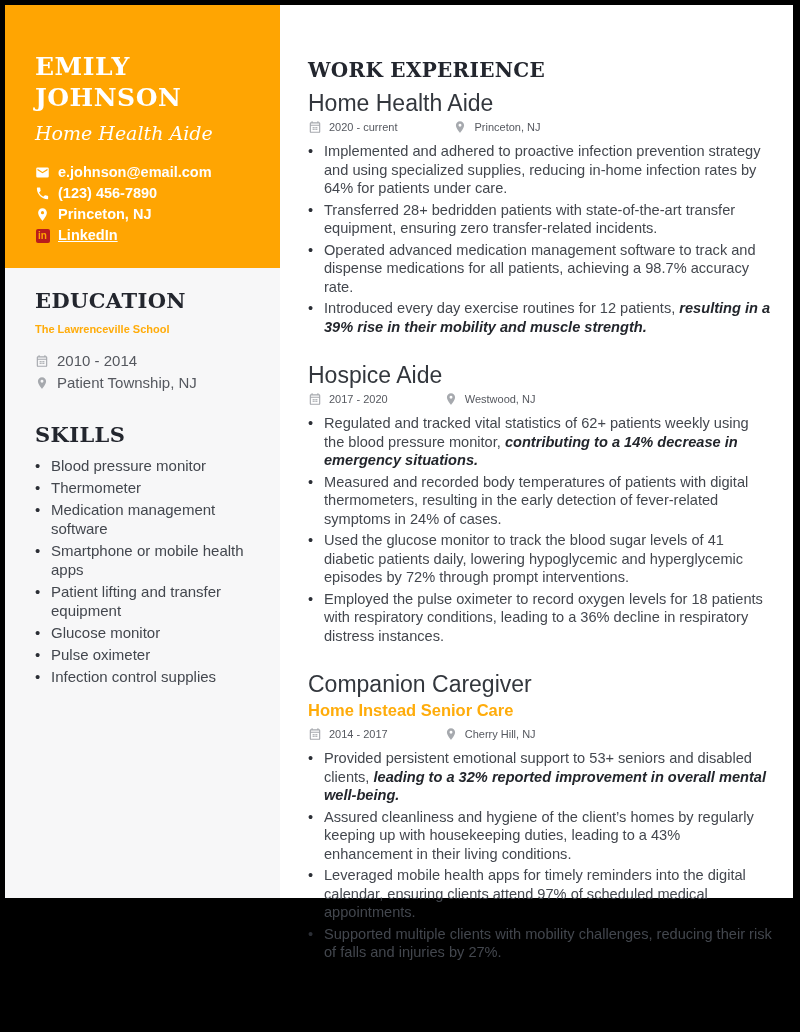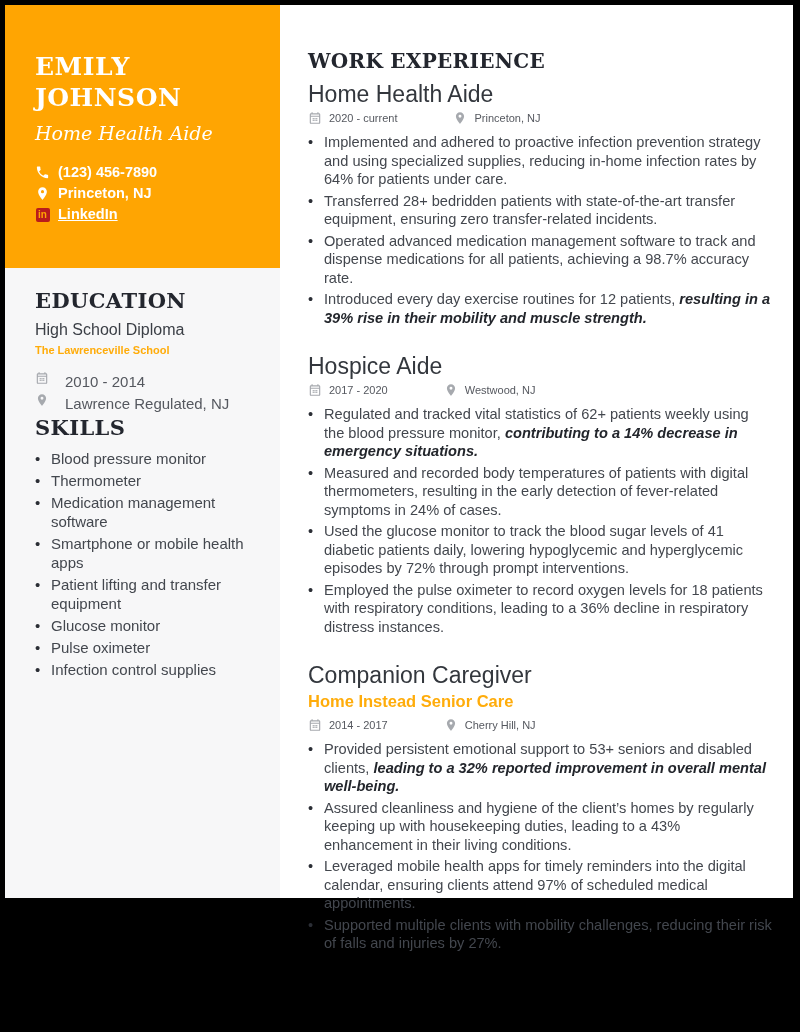--- a/index.html
+++ b/index.html
@@ -19,30 +19,30 @@
   .contact{list-style:none;margin-top:20px;}
   .contact li{display:flex;align-items:center;gap:8px;font-size:14.5px;font-weight:700;line-height:15px;margin-bottom:6px;}
   .contact .ic{width:15px;height:15px;flex:0 0 15px;display:flex;align-items:center;justify-content:center;color:#fff;}
   .contact .ic svg{width:15px;height:15px;display:block;}
   .li-badge{background:#b91c1c;color:var(--accent-block);width:14px;height:14px;border-radius:2px;font-size:10px;font-weight:700;display:flex;align-items:center;justify-content:center;line-height:1;}
   .u{text-decoration:underline;cursor:pointer;}
   .side-body{padding:20px 14px 0 30px;}
   .side-section h2{font-family:"DejaVu Serif","Liberation Serif",serif;font-weight:700;font-size:21px;line-height:26px;letter-spacing:.4px;color:var(--heading);margin-bottom:5px;}
   .degree{font-size:16px;line-height:21px;color:#3a3e45;}
   .school{font-size:11px;line-height:21px;font-weight:700;color:var(--accent-text);margin-bottom:10px;}
-  .side-meta{display:flex;gap:16px;font-size:15px;line-height:22px;color:var(--muted);}
+  .side-meta{display:flex;align-items:center;gap:8px;font-size:15px;line-height:22px;color:var(--muted);}
   .side-meta .ic,.meta .ic{width:14px;height:14px;flex:0 0 14px;color:var(--icon-gray);}
   .side-meta .ic svg,.meta .ic svg{width:14px;height:14px;display:block;}
-  .skills-sec{}
+  .skills-sec{margin-top:28px;}
   .skills-list{list-style:none;margin-top:8px;}
   .skills-list li{display:flex;font-size:15px;line-height:19px;color:var(--body);margin-bottom:3px;}
   .dot{width:16px;flex:0 0 16px;color:#2b2e35;}
   
   .main{flex:1;padding:44px 21px 0 28px;background:#fff;}
-  .main h2{font-family:"DejaVu Serif","Liberation Serif",serif;font-weight:700;font-size:20px;line-height:25px;letter-spacing:.3px;color:var(--heading);margin-bottom:7px;}
+  .main h2{font-family:"DejaVu Serif","Liberation Serif",serif;font-weight:700;font-size:20px;line-height:25px;letter-spacing:.3px;color:var(--heading);margin-bottom:7px;margin-top:9px;}
   .job{margin-bottom:26px;}
   .job h3{font-weight:400;font-size:23px;line-height:27px;color:#33373d;}
   .company{font-size:16.5px;line-height:20px;font-weight:700;color:var(--accent-text);margin:2px 0 4px;}
   .meta{display:flex;align-items:center;font-size:11px;line-height:20px;color:var(--muted);margin-bottom:5px;}
   .meta .mi{display:flex;align-items:center;gap:7px;}
   .meta .mi.loc{margin-left:56px;}
   .bullets{list-style:none;}
   .bullets li{display:flex;font-size:14.6px;line-height:18.5px;color:var(--body);margin-bottom:3px;}
   .bullets .txt{flex:1;}
   .em{font-weight:700;font-style:italic;color:#23262c;}
@@ -57,20 +57,28 @@
       <div class="hero">
         <h1 id="name-lines">
             <div>EMILY</div>
             <div>JOHNSON</div>
           </h1>
         <div class="role">Home Health Aide</div>
         <ul class="contact" id="contact-list">
             <li>
               <span class="ic">
                 <svg viewBox="0 0 24 24" fill="currentColor">
+                  <path d="M20 4H4a2 2 0 0 0-2 2v12a2 2 0 0 0 2 2h16a2 2 0 0 0 2-2V6a2 2 0 0 0-2-2zm0 4.2-8 5L4 8.2V6l8 5 8-5v2.2z"></path>
+                </svg>
+              </span>
+              <span>e.johnson@email.com</span>
+            </li>
+            <li>
+              <span class="ic">
+                <svg viewBox="0 0 24 24" fill="currentColor">
                   <path d="M6.62 10.79a15.05 15.05 0 0 0 6.59 6.59l2.2-2.2a1 1 0 0 1 1.01-.24c1.12.37 2.33.57 3.58.57a1 1 0 0 1 1 1V20a1 1 0 0 1-1 1C10.85 21 3 13.15 3 3.5a1 1 0 0 1 1-1h3.5a1 1 0 0 1 1 1c0 1.25.2 2.46.57 3.58a1 1 0 0 1-.24 1.01l-2.21 2.2z"></path>
                 </svg>
               </span>
               <span>(123) 456-7890</span>
             </li>
             <li>
               <span class="ic">
                 <svg viewBox="0 0 24 24" fill="currentColor">
                   <path d="M12 2C8.13 2 5 5.13 5 9c0 5.25 7 13 7 13s7-7.75 7-13c0-3.87-3.13-7-7-7zm0 9.5a2.5 2.5 0 1 1 0-5 2.5 2.5 0 0 1 0 5z"></path>
                 </svg>
@@ -81,37 +89,36 @@
               <span class="ic">
                 <span class="li-badge">in</span>
               </span>
               <span class="u">LinkedIn</span>
             </li>
           </ul>
       </div>
       <div class="side-body">
         <section class="side-section">
           <h2>EDUCATION</h2>
-          <div class="degree">High School Diploma</div>
           <div class="school">The Lawrenceville School</div>
           <div class="side-meta">
             <span class="ic">
                 <svg viewBox="0 0 24 24" fill="currentColor">
                   <path d="M19 4h-1V2h-2v2H8V2H6v2H5a2 2 0 0 0-2 2v14a2 2 0 0 0 2 2h14a2 2 0 0 0 2-2V6a2 2 0 0 0-2-2zm0 16H5V10h14v10zM19 8H5V6h14v2zM8 12h2v2H8zm3 0h2v2h-2zm3 0h2v2h-2zM8 15h2v2H8zm3 0h2v2h-2zm3 0h2v2h-2z"></path>
                 </svg>
               </span>
             <span>2010 - 2014</span>
           </div>
           <div class="side-meta">
             <span class="ic">
                 <svg viewBox="0 0 24 24" fill="currentColor">
                   <path d="M12 2C8.13 2 5 5.13 5 9c0 5.25 7 13 7 13s7-7.75 7-13c0-3.87-3.13-7-7-7zm0 9.5a2.5 2.5 0 1 1 0-5 2.5 2.5 0 0 1 0 5z"></path>
                 </svg>
               </span>
-            <span>Lawrence Regulated, NJ</span>
+            <span>Patient Township, NJ</span>
           </div>
         </section>
         <section class="side-section skills-sec">
           <h2>SKILLS</h2>
           <ul class="skills-list" id="skills-list">
               <li>
                 <span class="dot">•</span>
                 <span>Blood pressure monitor</span>
               </li>
               <li>

